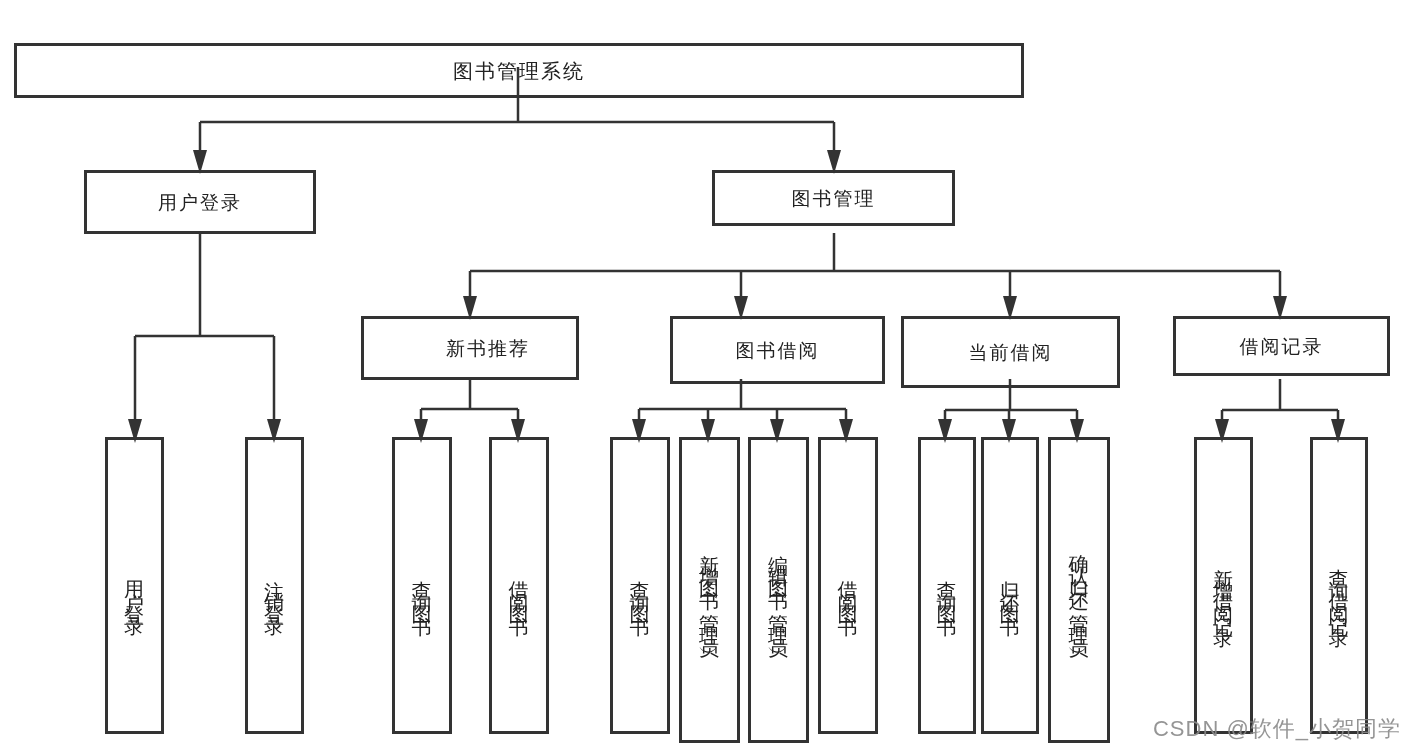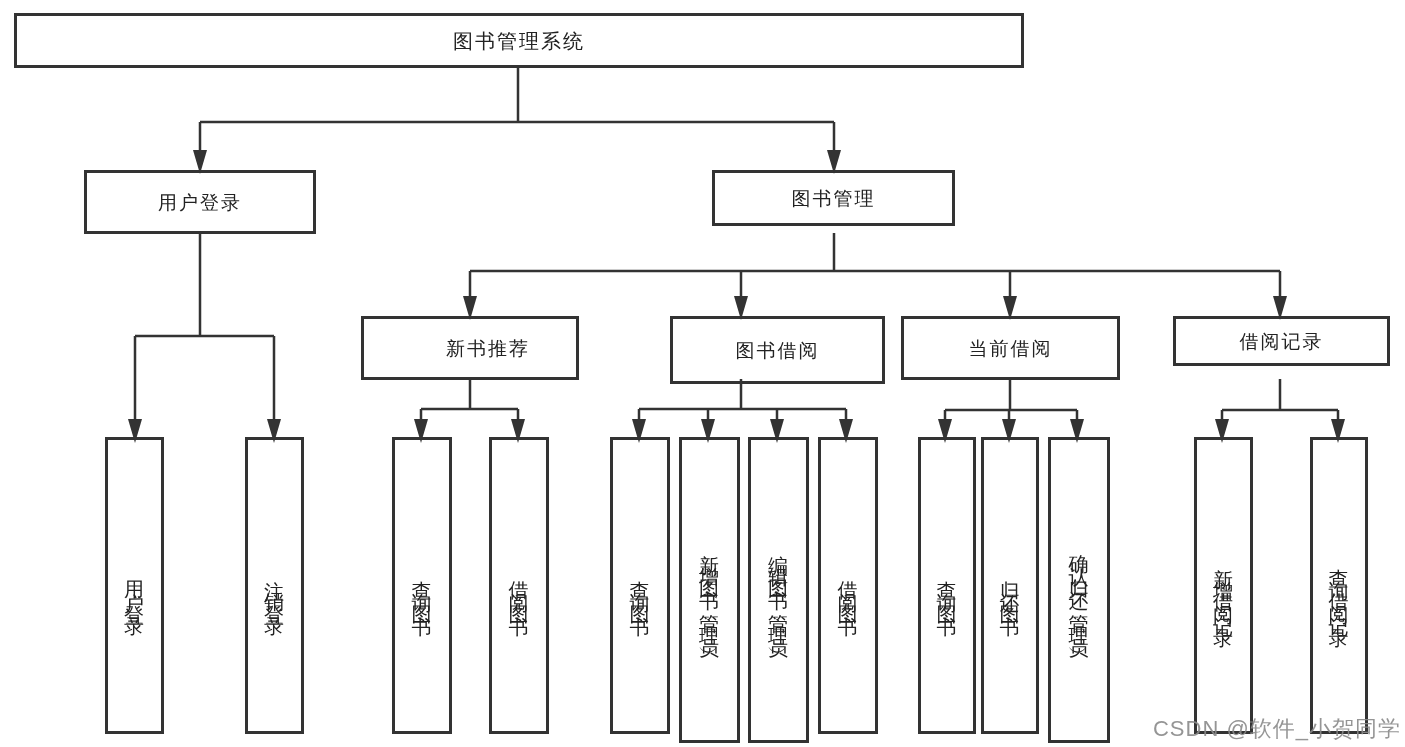--- a/index.html
+++ b/index.html
@@ -24,21 +24,21 @@
     background: #ffffff;
     border: 3px solid #333333;
     color: #222222;
     display: flex;
     align-items: center;
     justify-content: center;
     z-index: 1;
     line-height: 1;
   }
   .node.h { font-size: 19px; letter-spacing: 2px; }
-  .node.root { font-size: 20px; }
+  .node.root { font-size: 20px; margin-top: 30px; }
   .node.v {
     writing-mode: vertical-rl;
     text-orientation: mixed;
     font-size: 20px;
     letter-spacing: 12px;
     padding-top: 6px;
   }
   .watermark {
     position: absolute;
     right: 4px;
@@ -93,22 +93,22 @@
     <polygon class="head" points="1331,419 1345,419 1338,443"></polygon>
   </svg>
 
   <div class="node h root" style="left:14px; top:13px; width:1010px; height:55px;">图书管理系统</div>
 
   <div class="node h" style="left:84px; top:170px; width:232px; height:64px;">用户登录</div>
   <div class="node h" style="left:712px; top:170px; width:243px; height:56px;">图书管理</div>
 
   <div class="node h" style="left:361px; top:316px; width:218px; height:64px;padding-left:36px;">新书推荐</div>
   <div class="node h" style="left:670px; top:316px; width:215px; height:68px;">图书借阅</div>
-  <div class="node h" style="left:901px; top:316px; width:219px; height:64px;">当前借阅</div>
-  <div class="node h" style="left:1173px; top:316px; width:217px; height:50px;">借阅记录</div>
+  <div class="node h" style="left:901px; top:316px; width:219px; height:72px;">当前借阅</div>
+  <div class="node h" style="left:1173px; top:316px; width:217px; height:60px;">借阅记录</div>
 
   <div class="node v" style="left:105px; top:437px; width:59px; height:297px;">用户登录</div>
   <div class="node v" style="left:245px; top:437px; width:59px; height:297px;">注销登录</div>
 
   <div class="node v" style="left:392px; top:437px; width:60px; height:297px;">查询图书</div>
   <div class="node v" style="left:489px; top:437px; width:60px; height:297px;">借阅图书</div>
 
   <div class="node v" style="left:610px; top:437px; width:60px; height:297px;">查询图书</div>
   <div class="node v" style="left:679px; top:437px; width:61px; height:306px;">新增图书（管理员）</div>
   <div class="node v" style="left:748px; top:437px; width:61px; height:306px;">编辑图书（管理员）</div>

